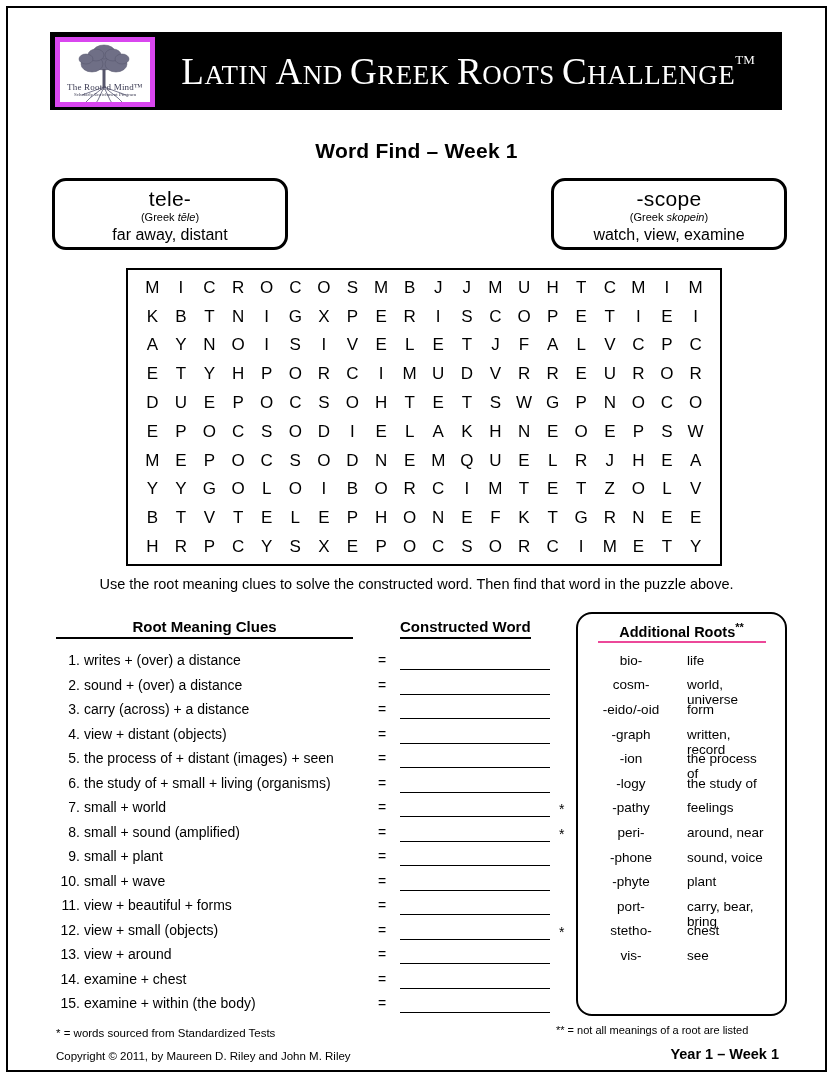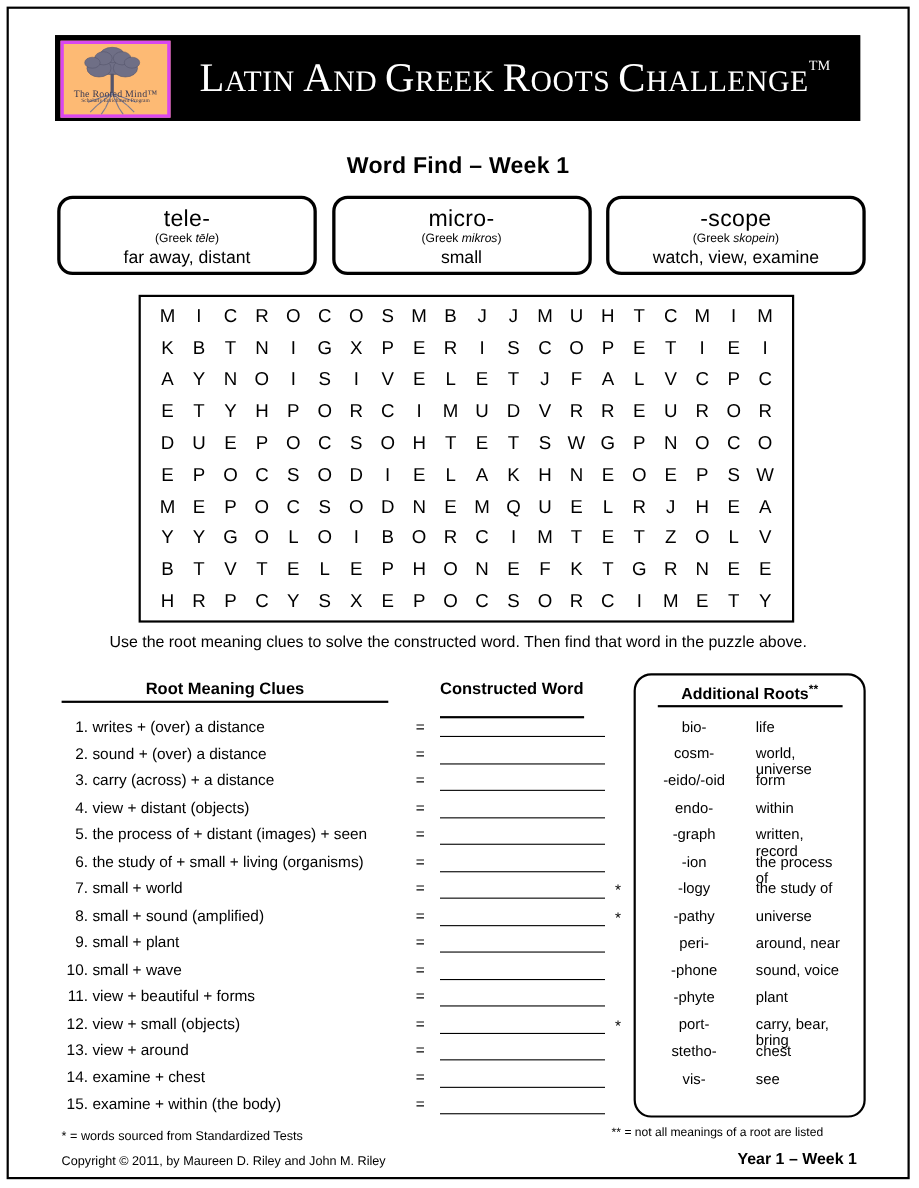--- a/index.html
+++ b/index.html
@@ -36,23 +36,23 @@
     background: #000;
     box-sizing: border-box;
     border: 1px solid #000;
   }
   .logo-box {
     position: absolute;
     left: 4px;
     top: 4px;
     width: 100px;
     height: 70px;
-    background: #fdba74;
+    background: #ffffff;
     box-sizing: border-box;
-    border: 3px solid #d946ef;
+    border: 5px solid #d946ef;
     overflow: hidden;
   }
   .logo-svg { display: block; }
   .logo-text1 {
     position: absolute;
     left: 0; right: 0;
     top: 40px;
     text-align: center;
     font-family: "Liberation Serif", serif;
     font-size: 9px;
@@ -171,21 +171,21 @@
     border-bottom: 2px solid #000;
     padding-bottom: 2px;
   }
   .hdr-word {
     position: absolute;
     left: 392px;
     top: 610px;
     font-size: 15px;
     font-weight: bold;
     border-bottom: 2px solid #000;
-    padding-bottom: 16px;
+    padding-bottom: 2px;
   }
 
   
   .clues {
     position: absolute;
     left: 48px;
     top: 644px;
     width: 512px;
   }
   .clue-row {
@@ -232,21 +232,21 @@
     border: 2px solid #000;
     border-radius: 16px;
     box-sizing: border-box;
   }
   .roots-title {
     margin: 7px auto 0;
     width: 168px;
     text-align: center;
     font-size: 14.5px;
     font-weight: bold;
-    border-bottom: 2px solid #000000;
+    border-bottom: 2px solid #ec4899;
     padding-bottom: 1px;
   }
   .roots-title sup { font-size: 11px; }
   .roots-list {
     margin-top: 10px;
     padding: 0 14px;
   }
   .root-row {
     display: flex;
     height: 24.6px;
@@ -326,25 +326,20 @@
 
   <div class="subtitle">Word Find – Week 1</div>
 
   <div class="root-boxes" id="root-boxes">
       <div class="root-box">
         <div class="rb-root">tele-</div>
         <div class="rb-greek"><span>(Greek </span><i>tēle</i><span>)</span></div>
         <div class="rb-mean">far away, distant</div>
       </div>
       <div class="root-box">
-        <div class="rb-root">micro-</div>
-        <div class="rb-greek"><span>(Greek </span><i>mikros</i><span>)</span></div>
-        <div class="rb-mean">small</div>
-      </div>
-      <div class="root-box">
         <div class="rb-root">-scope</div>
         <div class="rb-greek"><span>(Greek </span><i>skopein</i><span>)</span></div>
         <div class="rb-mean">watch, view, examine</div>
       </div>
     </div>
 
   <div class="grid-wrap">
     <div class="grid" id="puzzle-grid">
         <div class="grid-row">
           <span class="grid-cell">M</span>
@@ -691,38 +686,34 @@
         </div>
         <div class="root-row">
           <span class="root-key">cosm-</span>
           <span class="root-def">world, universe</span>
         </div>
         <div class="root-row">
           <span class="root-key">-eido/-oid</span>
           <span class="root-def">form</span>
         </div>
         <div class="root-row">
-          <span class="root-key">endo-</span>
-          <span class="root-def">within</span>
-        </div>
-        <div class="root-row">
           <span class="root-key">-graph</span>
           <span class="root-def">written, record</span>
         </div>
         <div class="root-row">
           <span class="root-key">-ion</span>
           <span class="root-def">the process of</span>
         </div>
         <div class="root-row">
           <span class="root-key">-logy</span>
           <span class="root-def">the study of</span>
         </div>
         <div class="root-row">
           <span class="root-key">-pathy</span>
-          <span class="root-def">universe</span>
+          <span class="root-def">feelings</span>
         </div>
         <div class="root-row">
           <span class="root-key">peri-</span>
           <span class="root-def">around, near</span>
         </div>
         <div class="root-row">
           <span class="root-key">-phone</span>
           <span class="root-def">sound, voice</span>
         </div>
         <div class="root-row">

